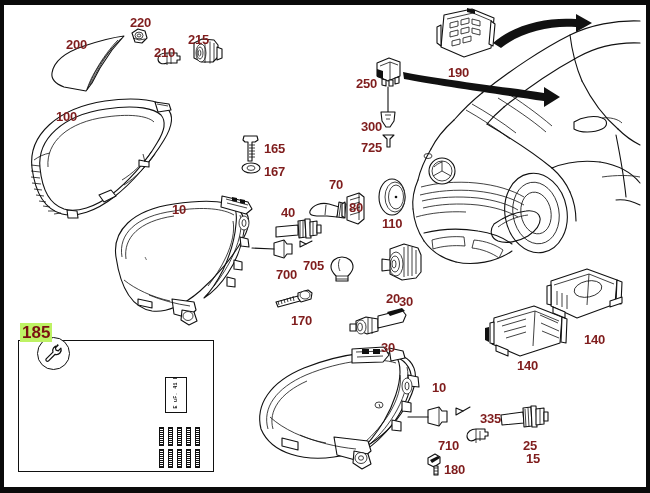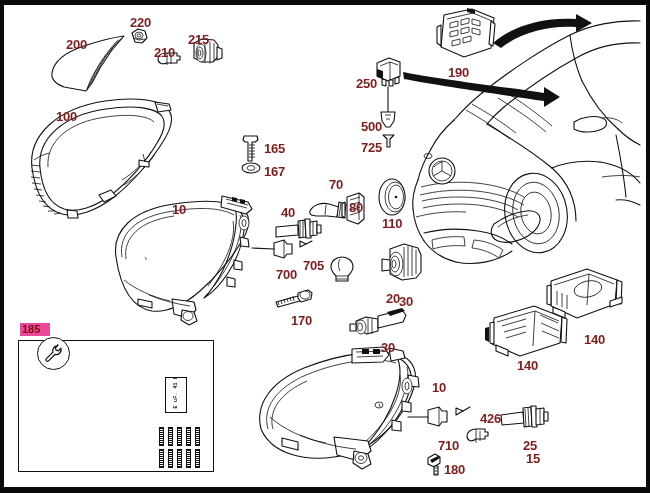--- a/index.html
+++ b/index.html
@@ -25,24 +25,24 @@
     font-size:13px;
     color:#7f1d1d;
     white-space:nowrap;
     line-height:1;
     letter-spacing:-0.2px;
   }
   .lbl-hl{
     position:absolute;
     font-family:"Liberation Sans", sans-serif;
     font-weight:bold;
-    font-size:11px;
+    font-size:17px;
     color:#7a1111;
-    background:#ec4899;
-    padding:1px 10px 1px 2px;
+    background:#bef264;
+    padding:1px 2px 1px 2px;
     line-height:1;
     white-space:nowrap;
   }
   .inset{
     position:absolute;
     border:1.6px solid #111;
     background:#ffffff;
     box-sizing:border-box;
   }
   .stick{
@@ -556,27 +556,27 @@
         <div class="lbl" style="left: 345px; top: 196px;">80</div>
         <div class="lbl" style="left: 378px; top: 212px;">110</div>
         <div class="lbl" style="left: 272px; top: 263px;">700</div>
         <div class="lbl" style="left: 299px; top: 254px;">705</div>
         <div class="lbl" style="left: 287px; top: 309px;">170</div>
         <div class="lbl" style="left: 341px; top: 287px; margin-left: 41px;">20</div>
         <div class="lbl" style="left: 395px; top: 290px;">30</div>
         <div class="lbl" style="left: 377px; top: 336px;">30</div>
         <div class="lbl" style="left: 444px; top: 61px;">190</div>
         <div class="lbl" style="left: 352px; top: 72px;">250</div>
-        <div class="lbl" style="left: 357px; top: 115px;">500</div>
+        <div class="lbl" style="left: 357px; top: 115px;">300</div>
         <div class="lbl" style="left: 357px; top: 136px;">725</div>
         <div class="lbl" style="left: 513px; top: 354px;">140</div>
         <div class="lbl" style="left: 580px; top: 328px;">140</div>
         <div class="lbl" style="left: 428px; top: 376px;">10</div>
         <div class="lbl" style="left: 434px; top: 434px;">710</div>
-        <div class="lbl" style="left: 476px; top: 407px;">426</div>
+        <div class="lbl" style="left: 476px; top: 407px;">335</div>
         <div class="lbl" style="left: 475px; top: 447px; margin-left: 47px;">15</div>
         <div class="lbl" style="left: 519px; top: 434px;">25</div>
         <div class="lbl" style="left: 440px; top: 458px;">180</div>
         <div class="lbl-hl" style="left: 16px; top: 318px;">185</div>
       </div>
 
   </div>
 </div>
 
 </body></html>

